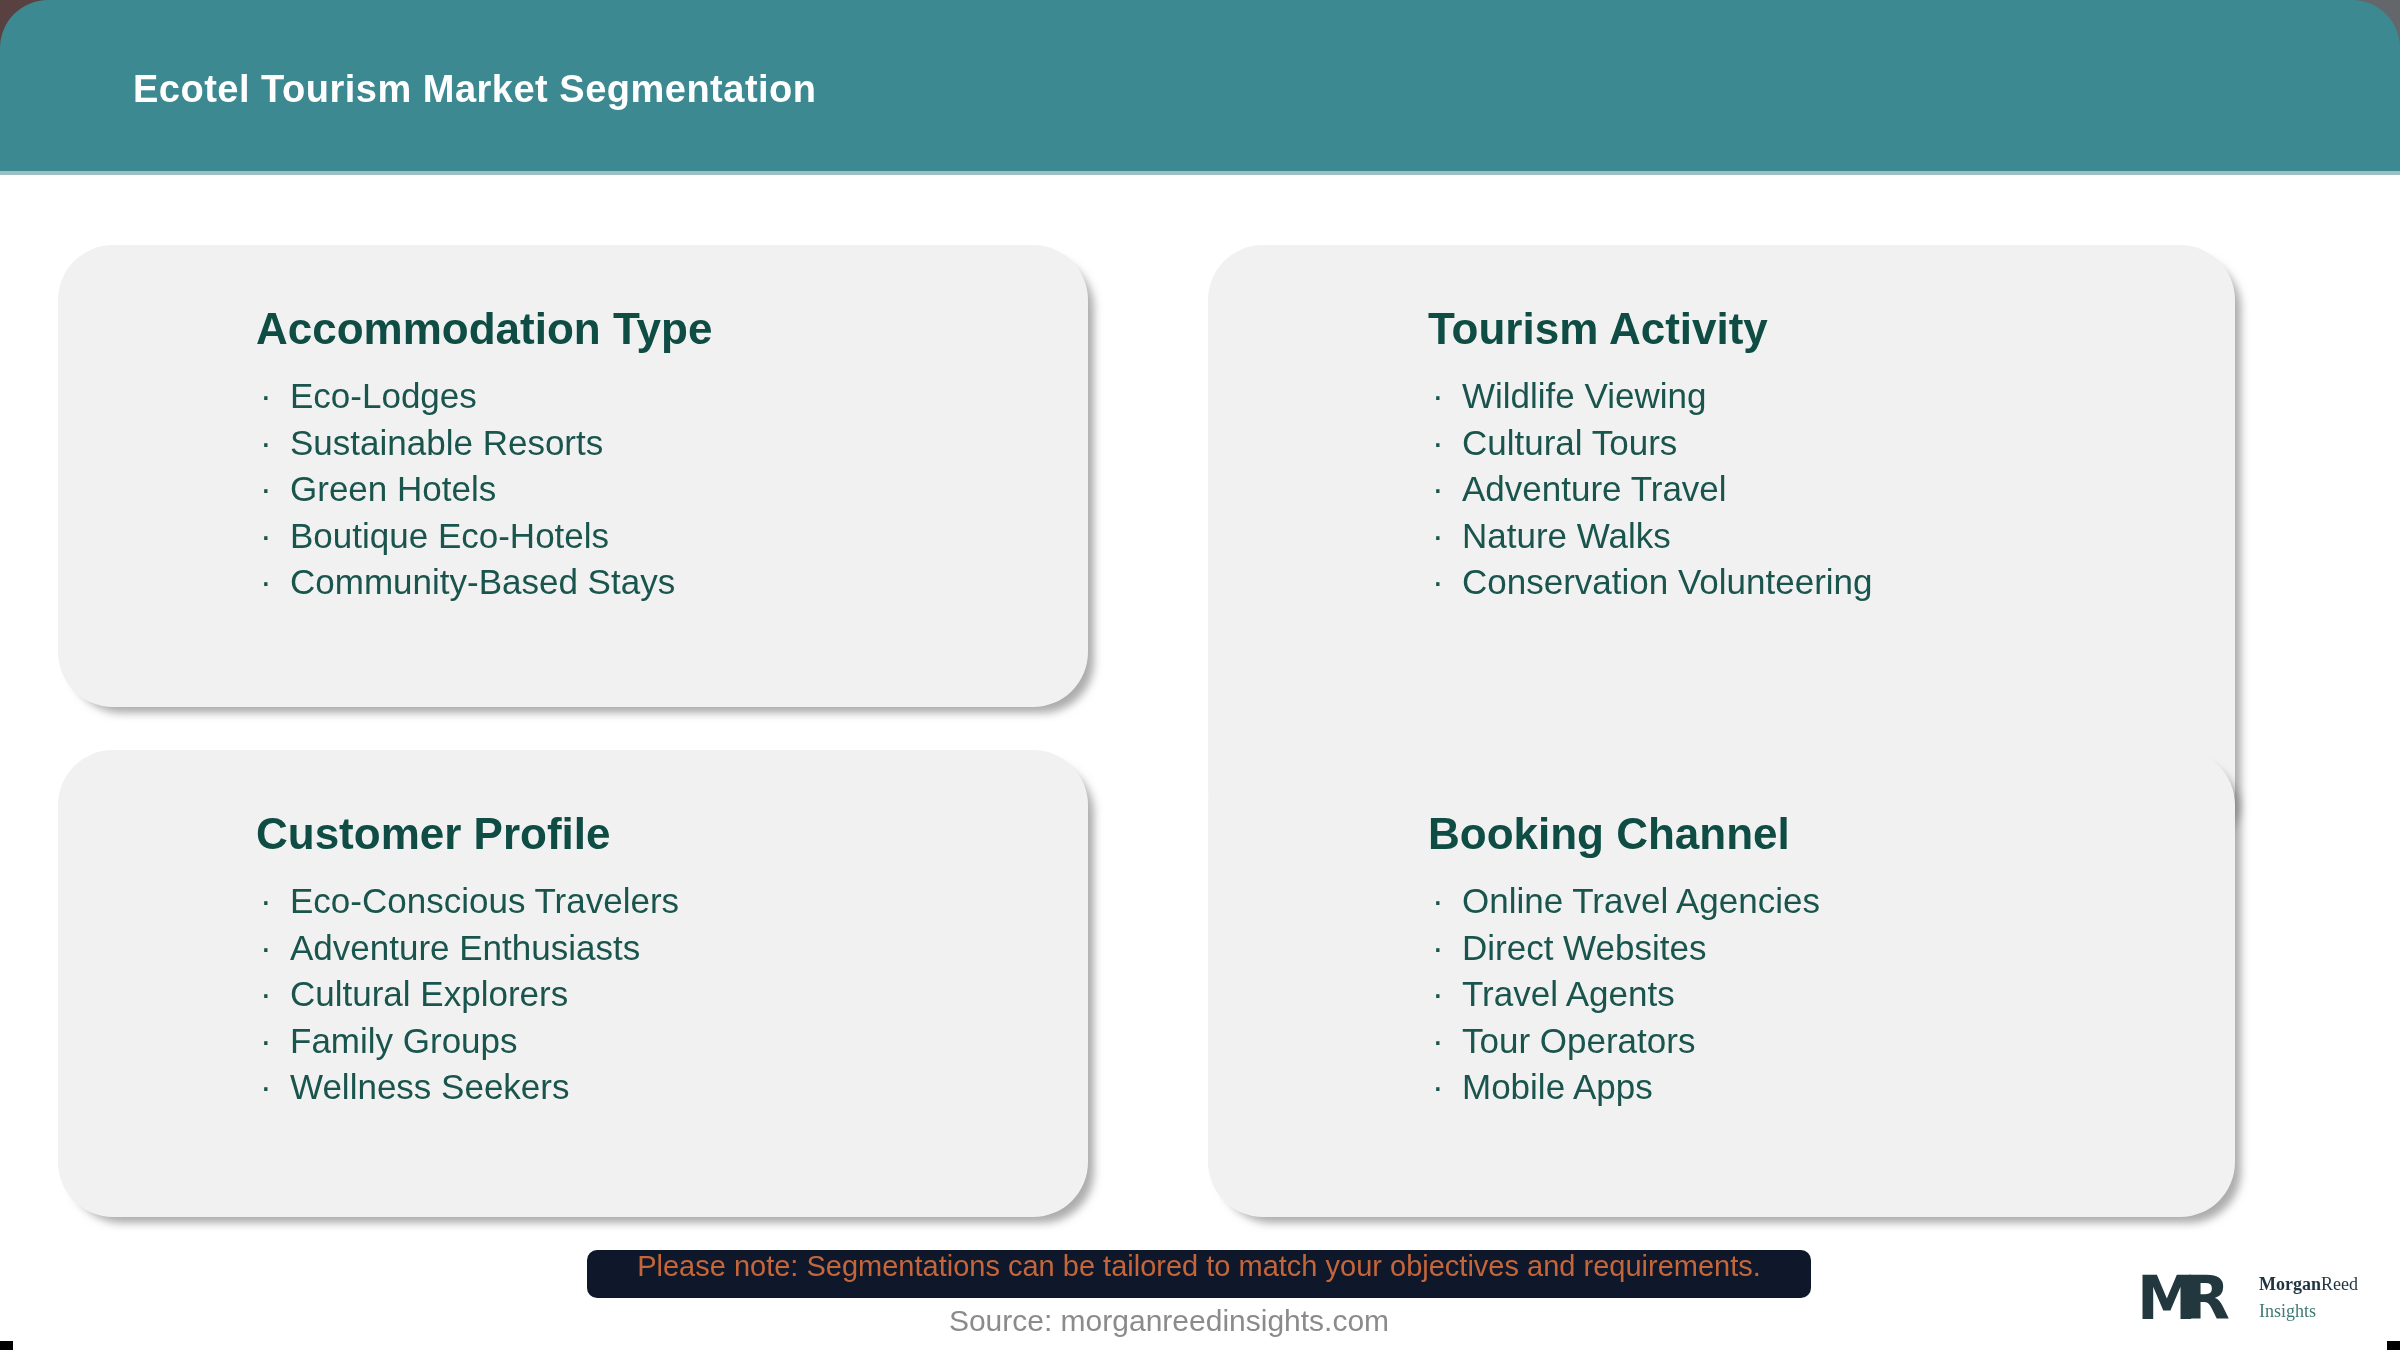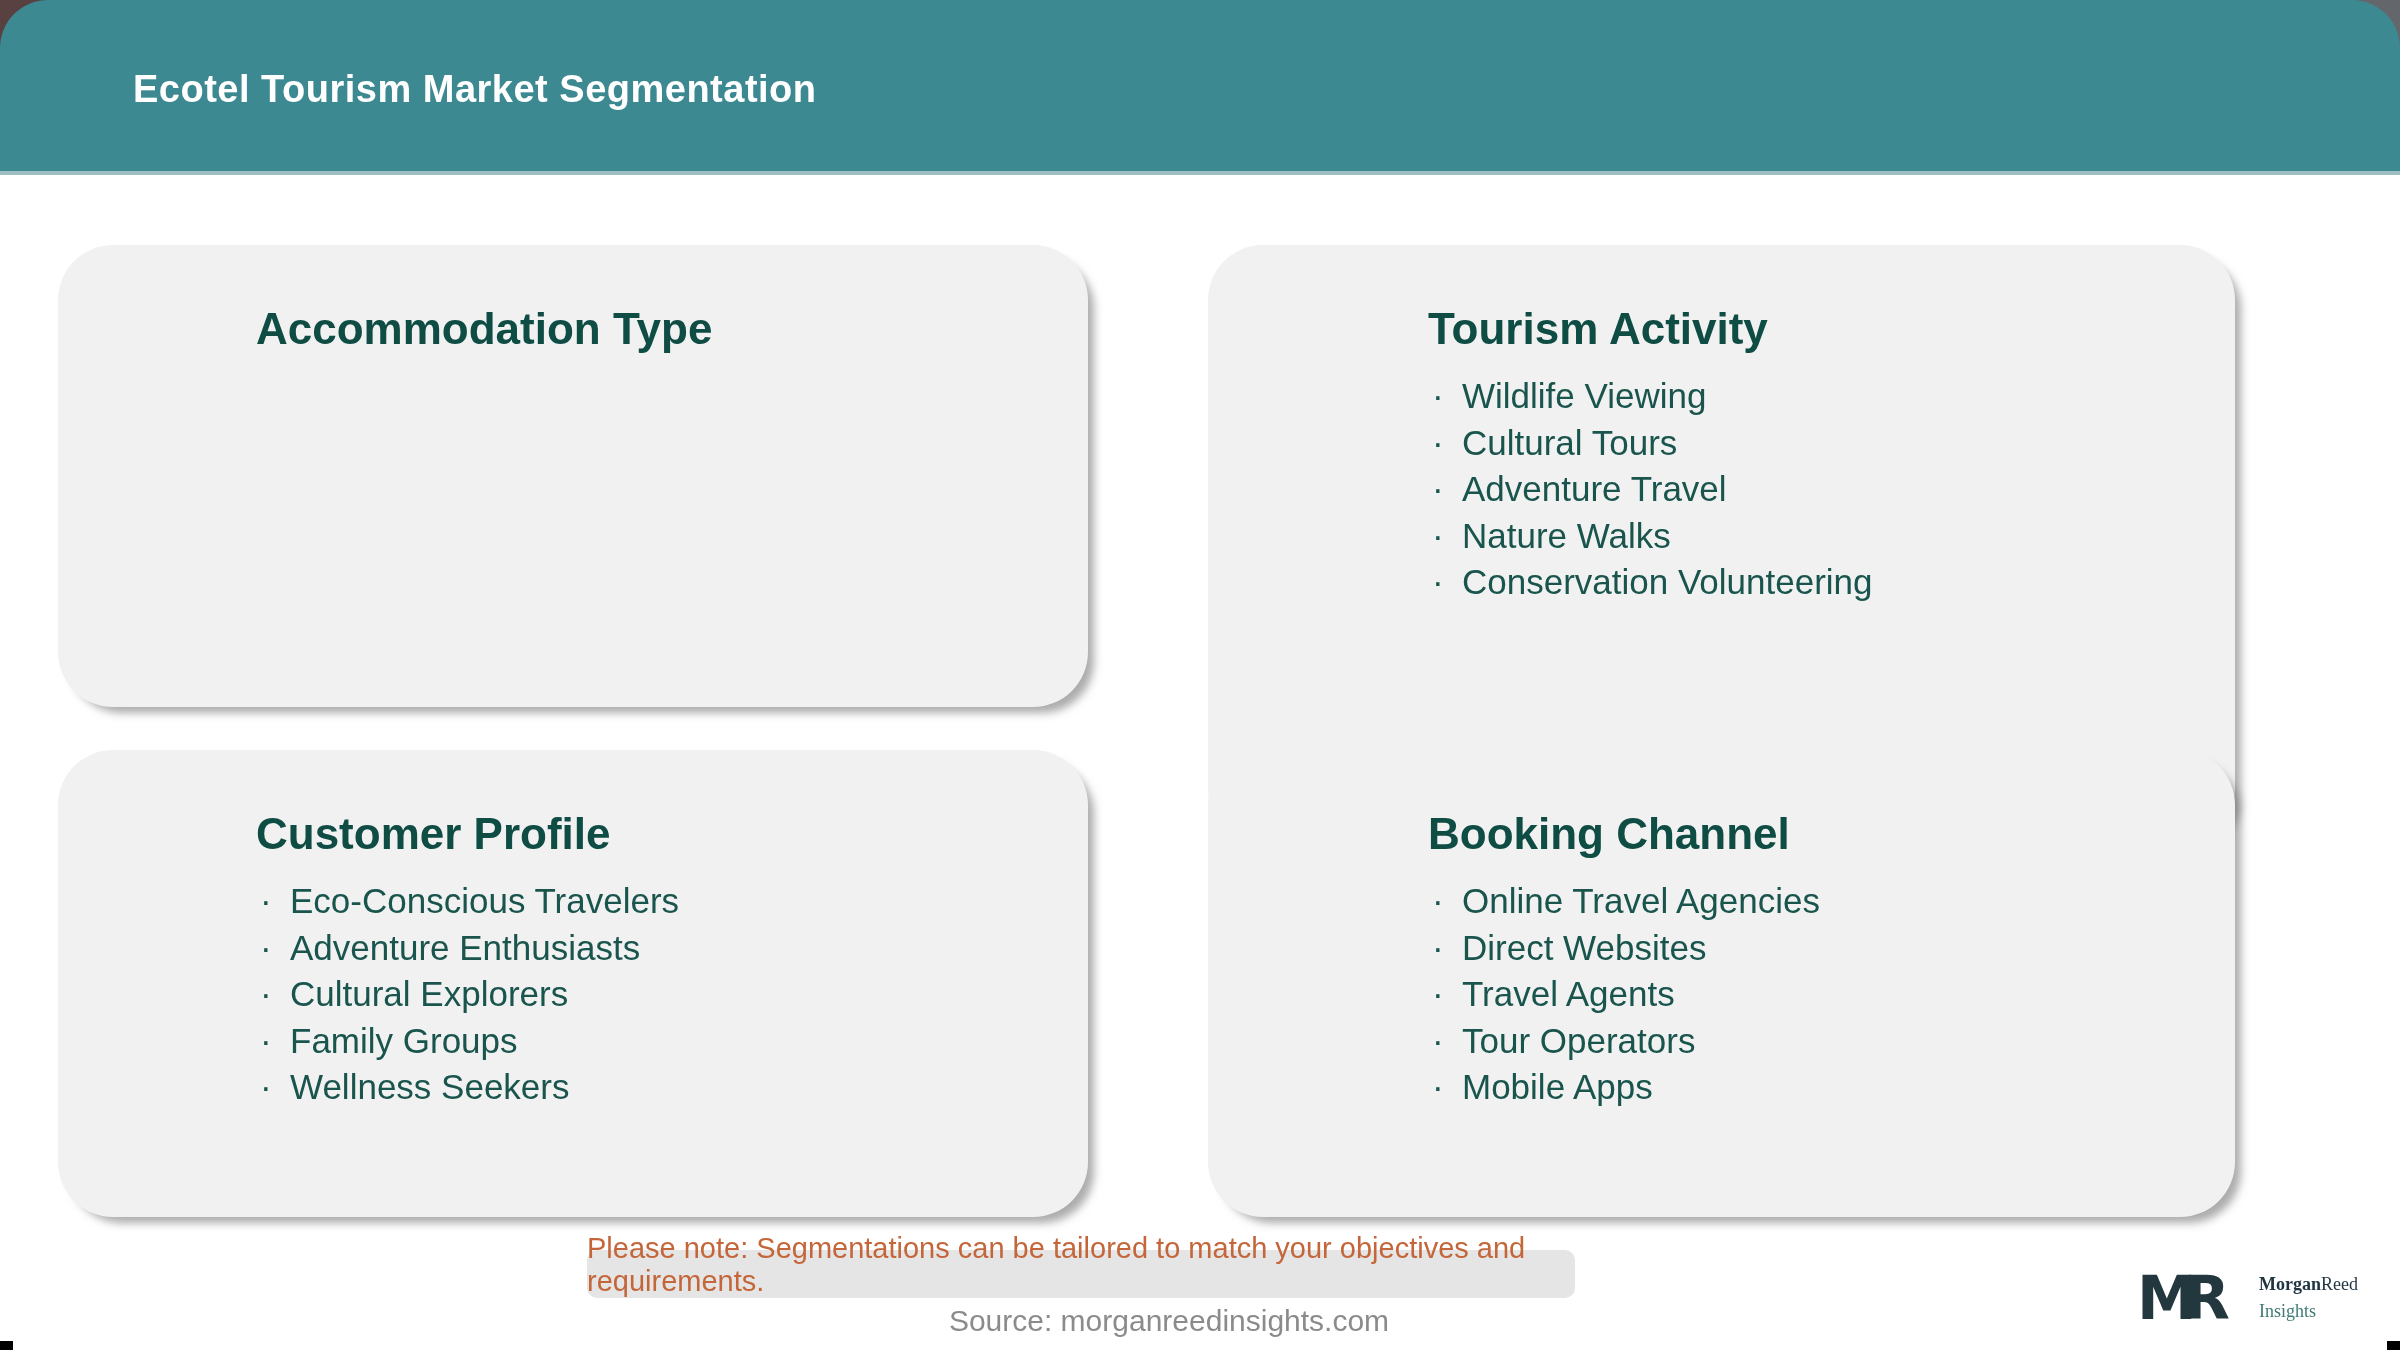--- a/index.html
+++ b/index.html
@@ -64,24 +64,24 @@
     content:"·";
     display:inline-block;
     width:30px;
     margin-left:4px;
     color:#19544d;
   }
 
   
   .note-banner{
     position:absolute;
-    left:587px;top:1250px;width:988px;height:48px;
-    background:#e5e5e5;
+    left:587px;top:1250px;width:1224px;height:48px;
+    background:#0f172a;
     border-radius:10px;
-    display:flex;align-items:flex-end;justify-content:center;
+    display:flex;align-items:flex-start;justify-content:center;
   }
   .note-banner span{
     color:#c4663a;
     font-size:29px;
   }
   .source-text{
     position:absolute;
     top:1304px;left:1153px;
     transform:translateX(-50%);
     color:#8b8b8b;
@@ -122,20 +122,27 @@
   <div class="corner-artifact left"></div>
   <div class="corner-artifact right"></div>
 
   <div class="header">
     <h1>Ecotel Tourism Market Segmentation</h1>
   </div>
 
   <div class="card" id="card-0">
     <div class="card-inner">
       <h2 class="card-title">Accommodation Type</h2>
+      <ul>
+        <li>Eco-Lodges</li>
+        <li>Sustainable Resorts</li>
+        <li>Green Hotels</li>
+        <li>Boutique Eco-Hotels</li>
+        <li>Community-Based Stays</li>
+      </ul>
     </div>
   </div>
 
   <div class="card" id="card-1">
     <div class="card-inner">
       <h2 class="card-title">Tourism Activity</h2>
       <ul>
         <li>Wildlife Viewing</li>
         <li>Cultural Tours</li>
         <li>Adventure Travel</li>

